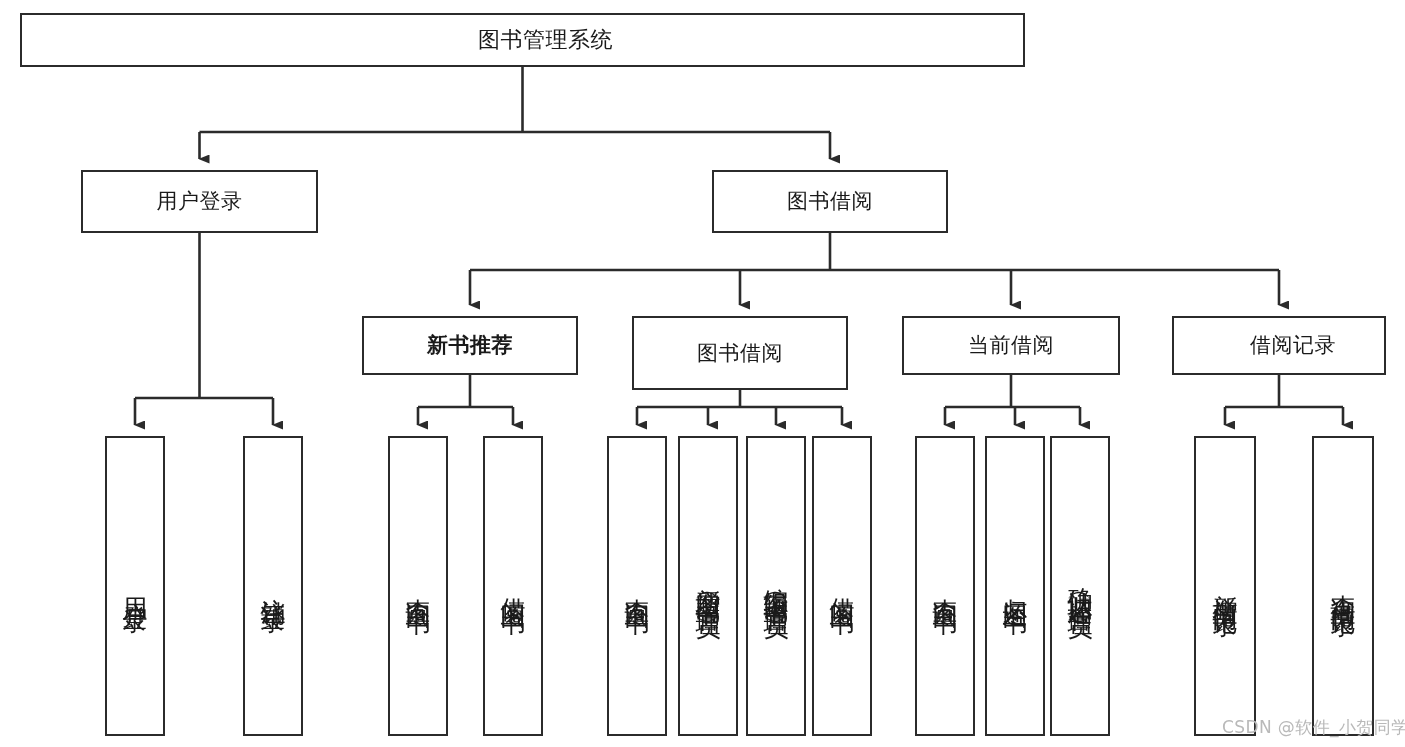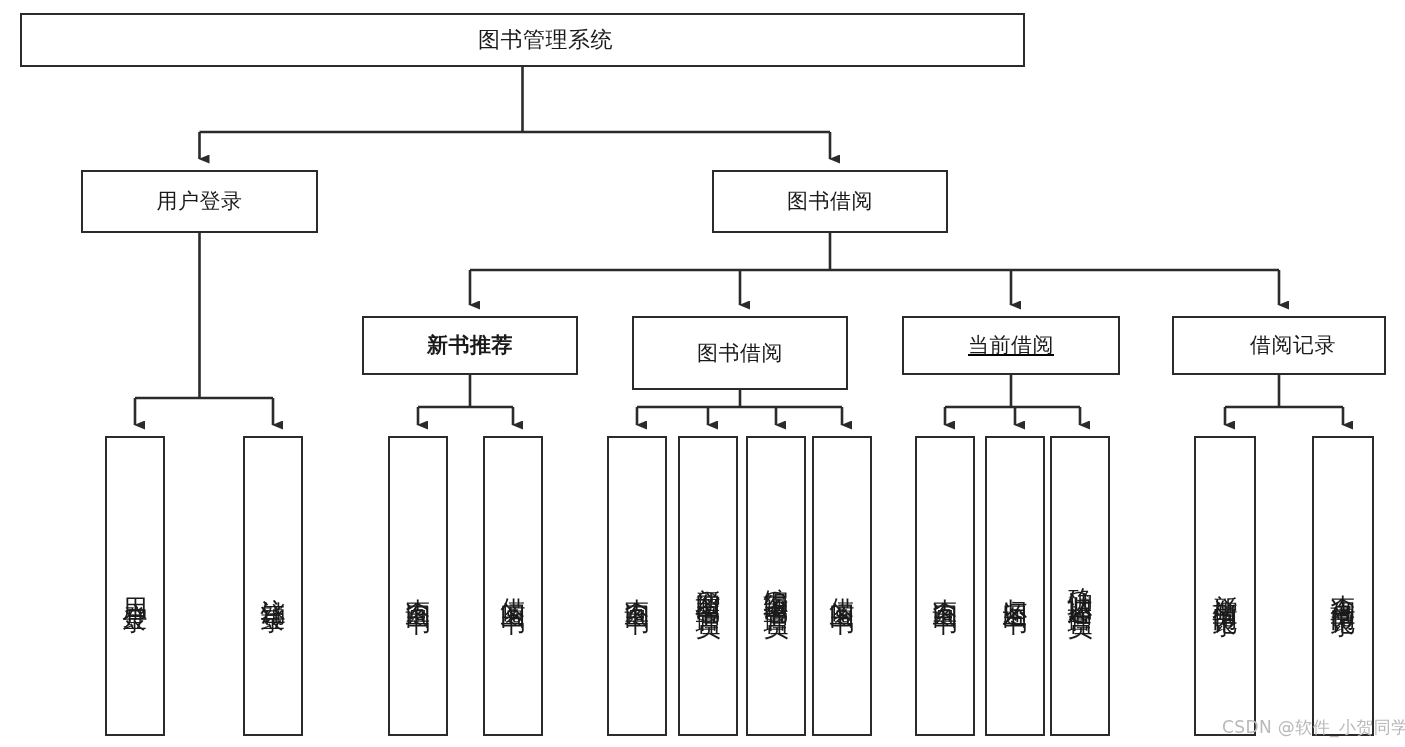--- a/index.html
+++ b/index.html
@@ -119,21 +119,21 @@
       </div>
       <div class="node-box level-2" style="left: 712px; top: 170px; width: 236px; height: 63px;">
         <span class="node-label">图书借阅</span>
       </div>
       <div class="node-box level-3" style="left: 362px; top: 316px; width: 216px; height: 59px; font-weight: bold;">
         <span class="node-label">新书推荐</span>
       </div>
       <div class="node-box level-3" style="left: 632px; top: 316px; width: 216px; height: 74px;">
         <span class="node-label">图书借阅</span>
       </div>
-      <div class="node-box level-3" style="left: 902px; top: 316px; width: 218px; height: 59px; text-decoration: underline;">
+      <div class="node-box level-3" style="left: 902px; top: 316px; width: 218px; height: 59px;">
         <span class="node-label">当前借阅</span>
       </div>
       <div class="node-box level-3" style="left: 1172px; top: 316px; width: 214px; height: 59px; padding-left: 28px;">
         <span class="node-label">借阅记录</span>
       </div>
       <div class="node-box leaf" style="left: 105px; top: 436px; width: 60px; height: 300px;">
         <span class="node-label">用户登录</span>
       </div>
       <div class="node-box leaf" style="left: 243px; top: 436px; width: 60px; height: 300px;">
         <span class="node-label">注销登录</span>

